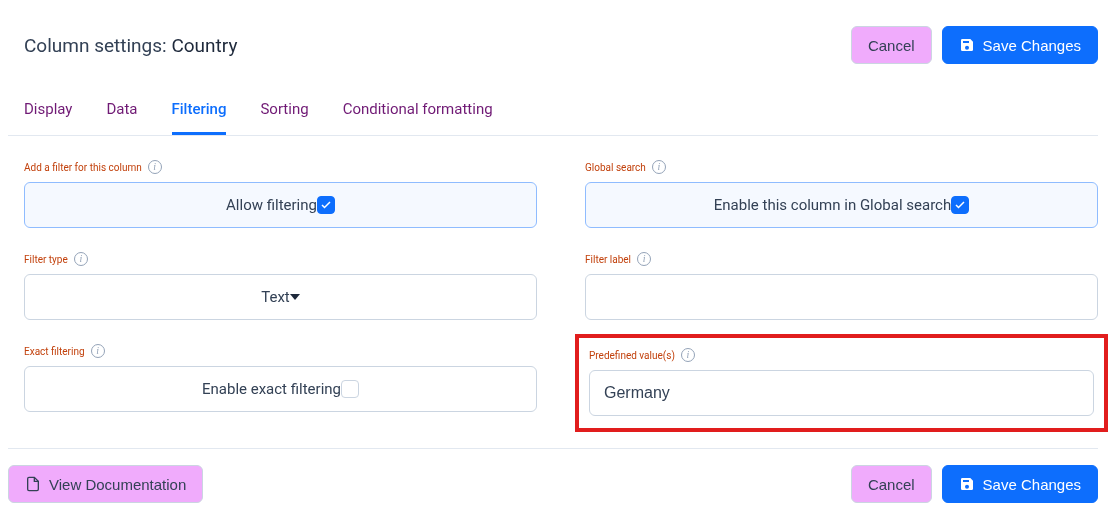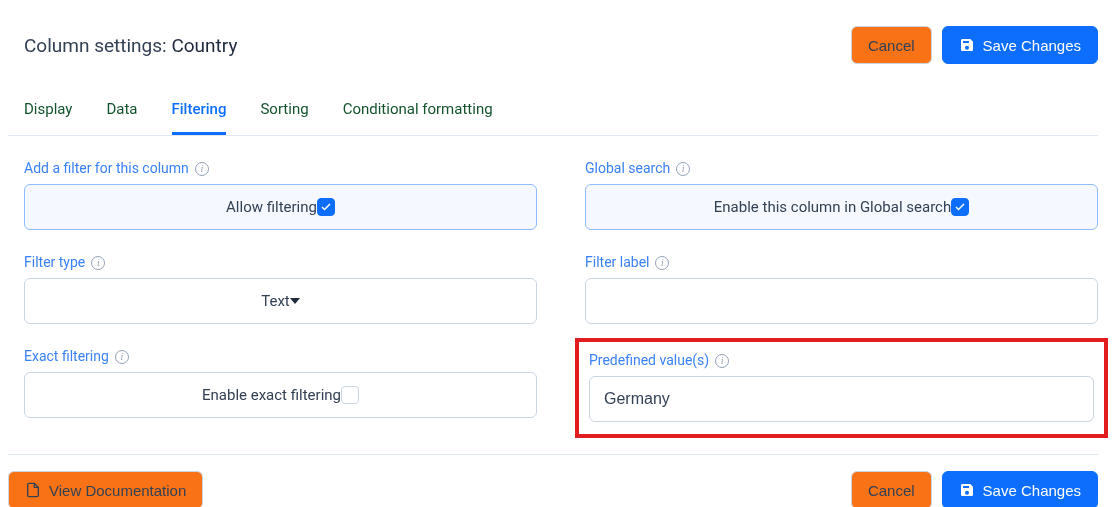--- a/index.html
+++ b/index.html
@@ -20,44 +20,44 @@
     padding: 14px 0 24px 16px;
   }
   .title-line { font-size: 19px; color: #334155; }
   .title-line .colname { font-weight: 400; color: #1e293b; }
   .hdr-actions { display: flex; gap: 10px; }
   .btn {
     display: inline-flex; align-items: center; gap: 8px;
     height: 38px; padding: 0 16px;
     border-radius: 6px; font-size: 15px; font-weight: 500;
     cursor: pointer; border: 1px solid transparent;
-    background: #f97316;
+    background: #f0abfc;
   }
   .btn-secondary { border-color: #cbd5e1; color: #334155; }
   .btn-primary { background: #0d6efd; color: #fff; border-color: #0d6efd; }
   .btn-primary svg { fill: #fff; }
   .tabs {
     display: flex; gap: 34px;
     border-bottom: 1px solid #e2e8f0;
     padding: 0 0 0 16px;
   }
   .tab {
     padding: 12px 0 14px 0;
-    color: #14532d;
+    color: #701a75;
     cursor: pointer;
     border-bottom: 3px solid transparent;
     font-size: 15px;
   }
   .tab.active { color: #0d6efd; border-bottom-color: #0d6efd; font-weight: 500; }
   .grid {
     padding: 24px 0 28px 16px;
     display: grid; grid-template-columns: 1fr 1fr; column-gap: 48px; row-gap: 24px;
   }
   .fld { }
-  .lbl { display: flex; align-items: flex-end; gap: 6px; color: #3b82f6; margin-bottom: 8px; font-size: 14px; }
+  .lbl { display: flex; align-items: center; gap: 6px; color: #c2410c; margin-bottom: 8px; font-size: 10px; }
   .info-icon {
     display: inline-flex; width: 14px; height: 14px; border: 1px solid #94a3b8; border-radius: 50%;
     align-items: center; justify-content: center; font-size: 10px; color: #94a3b8; font-style: italic;
     font-family: Georgia, serif; line-height: 1;
   }
   .info-icon::before { content: "i"; }
   .control {
     height: 46px; border: 1px solid #cbd5e1; border-radius: 6px;
     display: flex; align-items: center; padding: 0 14px;
     background: #fff; color: #334155; font-size: 15px;

